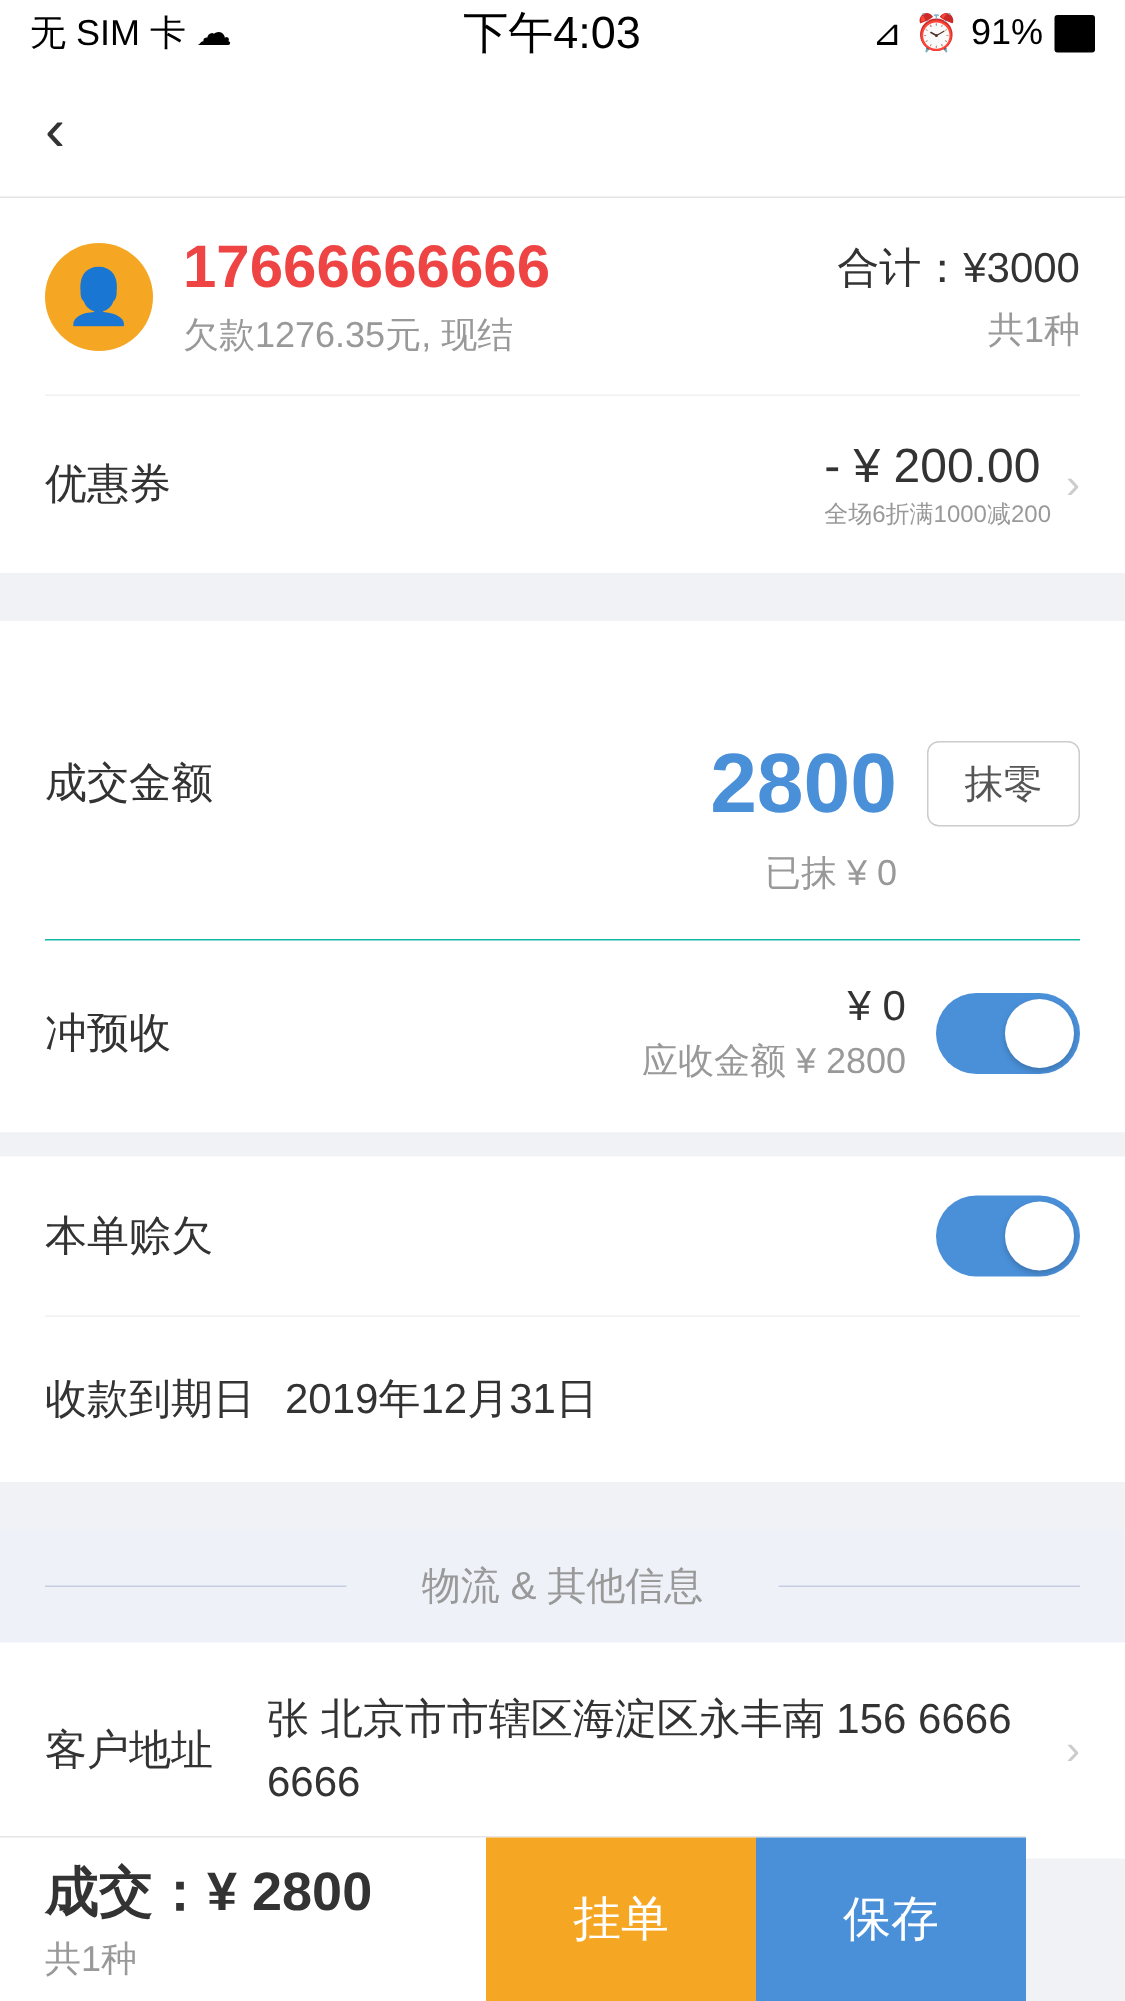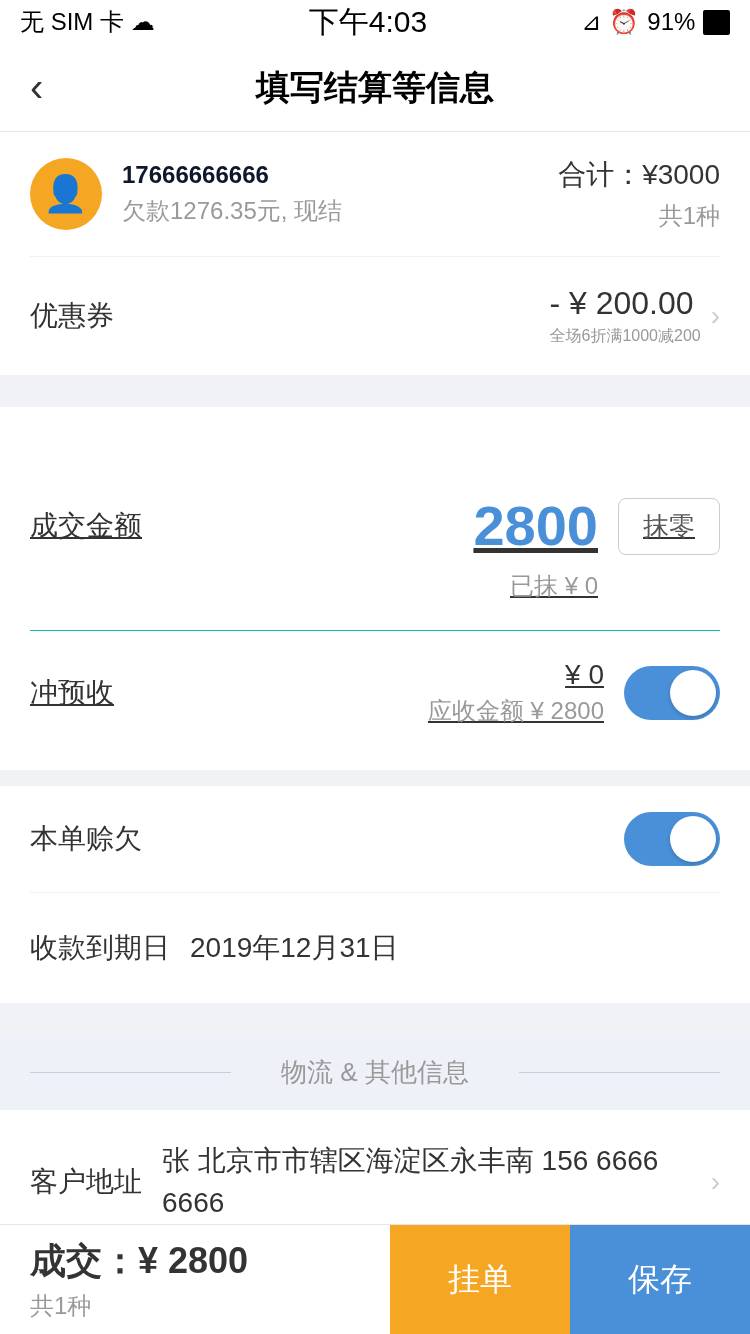--- a/index.html
+++ b/index.html
@@ -70,21 +70,21 @@
       width: 72px;
       height: 72px;
       border-radius: 50%;
       background: #f5a623;
       display: flex;
       align-items: center;
       justify-content: center;
       font-size: 36px;
       color: #fff;
     }
-    .user-info .phone { font-size: 24px; font-weight: 600; color: #0f172a; }
+    .user-info .phone { font-size: 40px; font-weight: 600; color: #ef4444; }
     .user-info .sub { font-size: 24px; color: #999; margin-top: 6px; }
     .user-right { text-align: right; }
     .user-right .total { font-size: 28px; color: #333; }
     .user-right .count { font-size: 24px; color: #999; margin-top: 6px; }
     
     .divider { height: 1px; background: #f0f0f0; margin: 0; }
     
     .coupon-row {
       display: flex;
       align-items: center;
@@ -92,21 +92,21 @@
       padding: 28px 0;
     }
     .coupon-label { font-size: 28px; color: #333; }
     .coupon-right { display: flex; align-items: center; gap: 10px; }
     .coupon-discount { font-size: 32px; color: #333; font-weight: 500; }
     .coupon-desc { font-size: 16px; color: #999; margin-top: 4px; text-align: center; }
     .chevron-right { color: #ccc; font-size: 28px; }
     
     .section-sep { height: 16px; background: #f0f2f5; }
     
-    .deal-section { background: #fff; padding: 15px 30px; text-decoration: underline; }
+    .deal-section { background: #fff; padding: 4px 30px; }
     .deal-row {
       display: flex;
       align-items: center;
       justify-content: space-between;
       padding: 28px 0;
     }
     .deal-label { font-size: 28px; color: #333; }
     .deal-right { display: flex; align-items: center; gap: 20px; }
     .deal-amount { font-size: 56px; font-weight: 600; color: #4a90d9; line-height: 1; margin-top: 48px; }
     .round-btn {
@@ -183,30 +183,30 @@
     }
     .logistics-line { flex: 1; height: 1px; background: #c5cde0; margin: 0 30px; }
     .logistics-title { font-size: 26px; color: #999; white-space: nowrap; }
     
     .address-section { background: #fff; padding: 0 30px; margin-bottom: 16px; }
     .address-row {
       display: flex;
       align-items: center;
       padding: 30px 0;
       justify-content: space-between;
-      gap: 20px;
+      gap: 36px;
     }
     .address-label { font-size: 28px; color: #333; flex-shrink: 0; }
     .address-value { font-size: 28px; color: #333; flex: 1; line-height: 1.5; }
     
     .bottom-bar {
       position: fixed;
       bottom: 0;
       left: 0;
-      width: 750px;
+      width: 684px;
       height: 110px;
       background: #fff;
       display: flex;
       align-items: center;
       border-top: 1px solid #e5e5e5;
     }
     .bottom-summary {
       flex: 1;
       padding: 0 30px;
     }
@@ -240,21 +240,20 @@
   <div class="status-right">
     <span>⊿</span>
     <span>⏰</span>
     <span>91%</span>
     <span style="background:#000;border-radius:2px;padding:1px 6px;font-size:20px;">▓</span>
   </div>
 </div>
 
 <div class="nav-bar">
   <div class="nav-back">‹</div>
-  <div class="nav-title">填写结算等信息</div>
 </div>
 
 <div class="content">
 
   <div class="card">
     <div class="user-row">
       <div class="user-left">
         <div class="avatar">👤</div>
         <div class="user-info">
           <div class="phone">17666666666</div>

